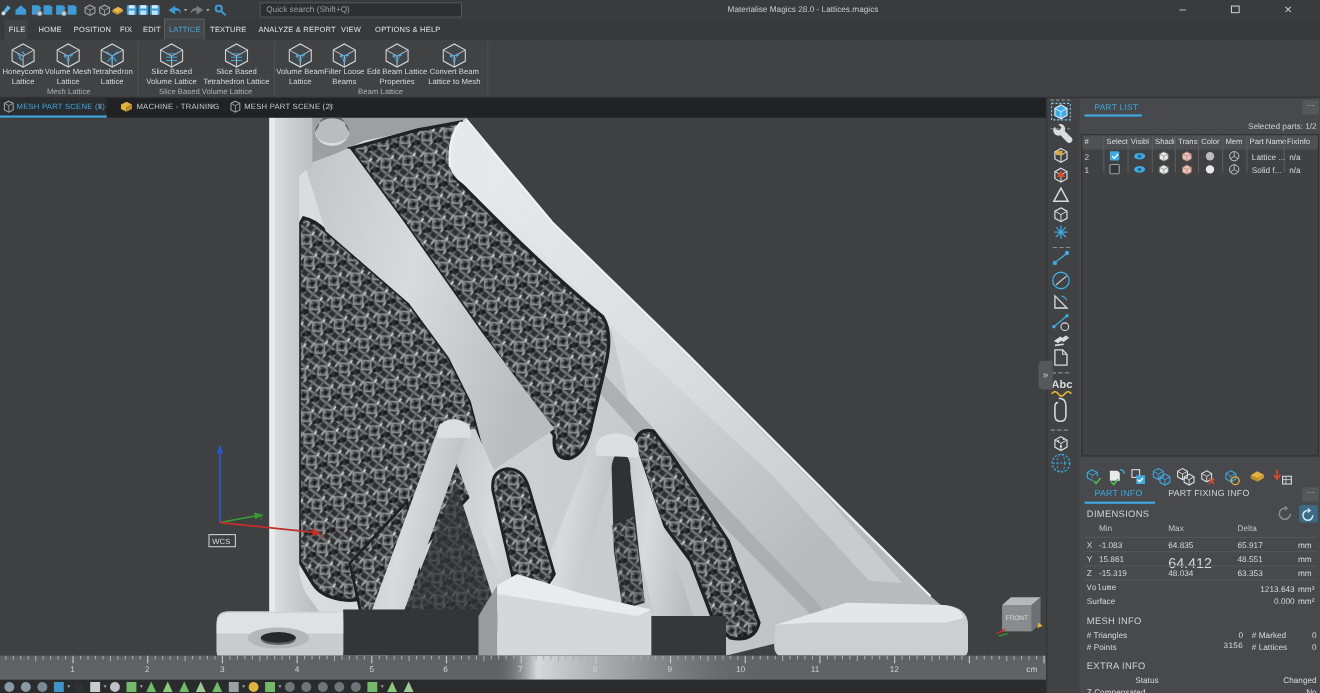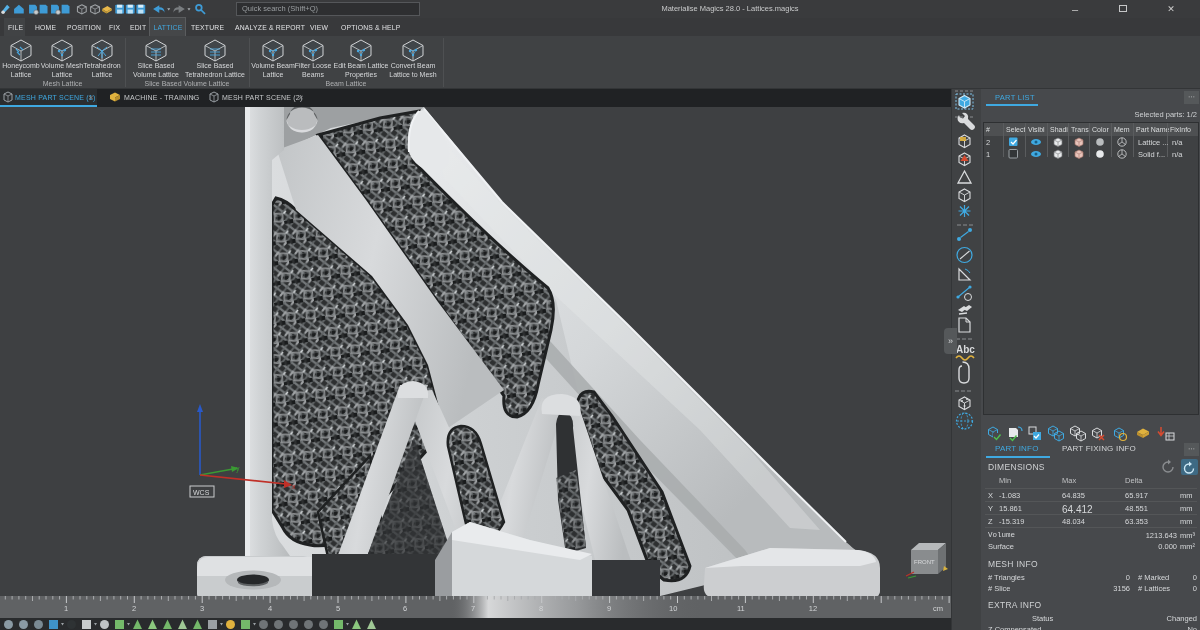--- a/index.html
+++ b/index.html
@@ -594,21 +594,21 @@
 <div class="abs" style="left:999px;top:476px;font-size:7.5px;color:#c0c2c4;">Min</div>
 <div class="abs" style="left:1062px;top:476px;font-size:7.5px;color:#c0c2c4;">Max</div>
 <div class="abs" style="left:1125px;top:476px;font-size:7.5px;color:#c0c2c4;">Delta</div>
 <div class="abs" style="left:988px;top:491px;font-size:7.5px;color:#d6d8da;">X</div>
 <div class="abs" style="left:999px;top:491px;font-size:7.5px;color:#d6d8da;">-1.083</div>
 <div class="abs" style="left:1062px;top:491px;font-size:7.5px;color:#d6d8da;">64.835</div>
 <div class="abs" style="left:1125px;top:491px;font-size:7.5px;color:#d6d8da;">65.917</div>
 <div class="abs" style="left:1180px;top:491px;font-size:7.5px;color:#d6d8da;">mm</div>
 <div class="abs" style="left:988px;top:504px;font-size:7.5px;color:#d6d8da;">Y</div>
 <div class="abs" style="left:999px;top:504px;font-size:7.5px;color:#d6d8da;">15.861</div>
-<div class="abs" style="left:1062px;top:504px;font-size:10px;color:#d6d8da;">64.412</div>
+<div class="abs" style="left:1062px;top:504px;font-size:13px;color:#d6d8da;">64.412</div>
 <div class="abs" style="left:1125px;top:504px;font-size:7.5px;color:#d6d8da;">48.551</div>
 <div class="abs" style="left:1180px;top:504px;font-size:7.5px;color:#d6d8da;">mm</div>
 <div class="abs" style="left:988px;top:517px;font-size:7.5px;color:#d6d8da;">Z</div>
 <div class="abs" style="left:999px;top:517px;font-size:7.5px;color:#d6d8da;">-15.319</div>
 <div class="abs" style="left:1062px;top:517px;font-size:7.5px;color:#d6d8da;">48.034</div>
 <div class="abs" style="left:1125px;top:517px;font-size:7.5px;color:#d6d8da;">63.353</div>
 <div class="abs" style="left:1180px;top:517px;font-size:7.5px;color:#d6d8da;">mm</div>
 <div class="abs" style="left:985px;top:488px;width:212px;height:1px;background:#545658;"></div>
 <div class="abs" style="left:985px;top:501px;width:212px;height:1px;background:#545658;"></div>
 <div class="abs" style="left:985px;top:514px;width:212px;height:1px;background:#545658;"></div>
@@ -617,20 +617,20 @@
 <div class="abs" style="left:1120px;top:531px;width:57px;text-align:right;font-size:7.5px;color:#d6d8da;">1213.643</div>
 <div class="abs" style="left:1180px;top:531px;font-size:7.5px;color:#d6d8da;">mm³</div>
 <div class="abs" style="left:988px;top:542px;font-size:7.5px;color:#d6d8da;">Surface</div>
 <div class="abs" style="left:1120px;top:542px;width:57px;text-align:right;font-size:7.5px;color:#d6d8da;">0.000</div>
 <div class="abs" style="left:1180px;top:542px;font-size:7.5px;color:#d6d8da;">mm²</div>
 <div class="abs" style="left:988px;top:559px;font-size:8.5px;color:#cfd1d3;letter-spacing:0.3px;">MESH INFO</div>
 <div class="abs" style="left:988px;top:573px;font-size:7.5px;color:#d6d8da;"># Triangles</div>
 <div class="abs" style="left:1090px;top:573px;width:40px;text-align:right;font-size:7.5px;color:#d6d8da;">0</div>
 <div class="abs" style="left:1138px;top:573px;font-size:7.5px;color:#d6d8da;"># Marked</div>
 <div class="abs" style="left:1173px;top:573px;width:24px;text-align:right;font-size:7.5px;color:#d6d8da;">0</div>
-<div class="abs" style="left:988px;top:584px;font-size:7.5px;color:#d6d8da;"># Slice</div>
-<div class="abs" style="left:1090px;top:584px;width:40px;text-align:right;font-size:7.5px;color:#d6d8da;">3156</div>
+<div class="abs" style="left:988px;top:584px;font-size:7.5px;color:#d6d8da;"># Points</div>
+<div class="abs" style="left:1090px;top:584px;width:40px;text-align:right;font-size:7.5px;color:#d6d8da;font-family:Liberation Mono, monospace;">3156</div>
 <div class="abs" style="left:1138px;top:584px;font-size:7.5px;color:#d6d8da;"># Lattices</div>
 <div class="abs" style="left:1173px;top:584px;width:24px;text-align:right;font-size:7.5px;color:#d6d8da;">0</div>
 <div class="abs" style="left:988px;top:600px;font-size:8.5px;color:#cfd1d3;letter-spacing:0.3px;">EXTRA INFO</div>
 <div class="abs" style="left:988px;top:614px;font-size:7.5px;color:#d6d8da;padding-left:44px;">Status</div>
 <div class="abs" style="left:1140px;top:614px;width:57px;text-align:right;font-size:7.5px;color:#d6d8da;">Changed</div>
 <div class="abs" style="left:988px;top:625px;font-size:7.5px;color:#d6d8da;">Z Compensated</div>
 <div class="abs" style="left:1140px;top:625px;width:57px;text-align:right;font-size:7.5px;color:#d6d8da;">No</div>
 </body></html>

